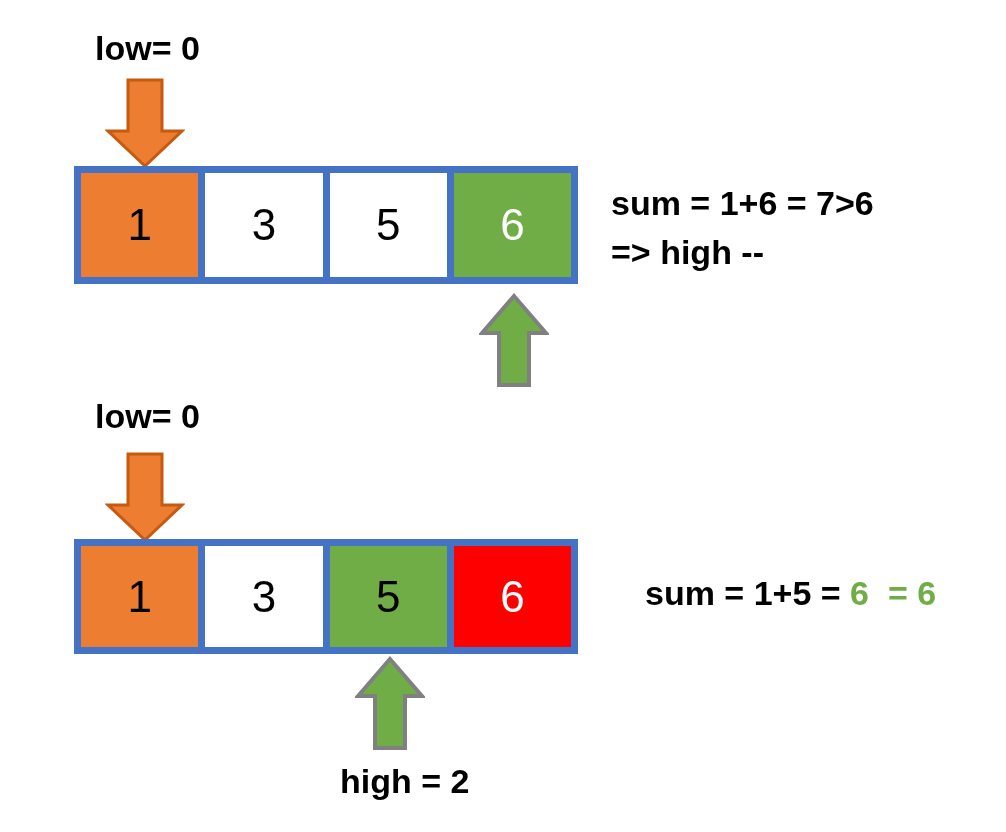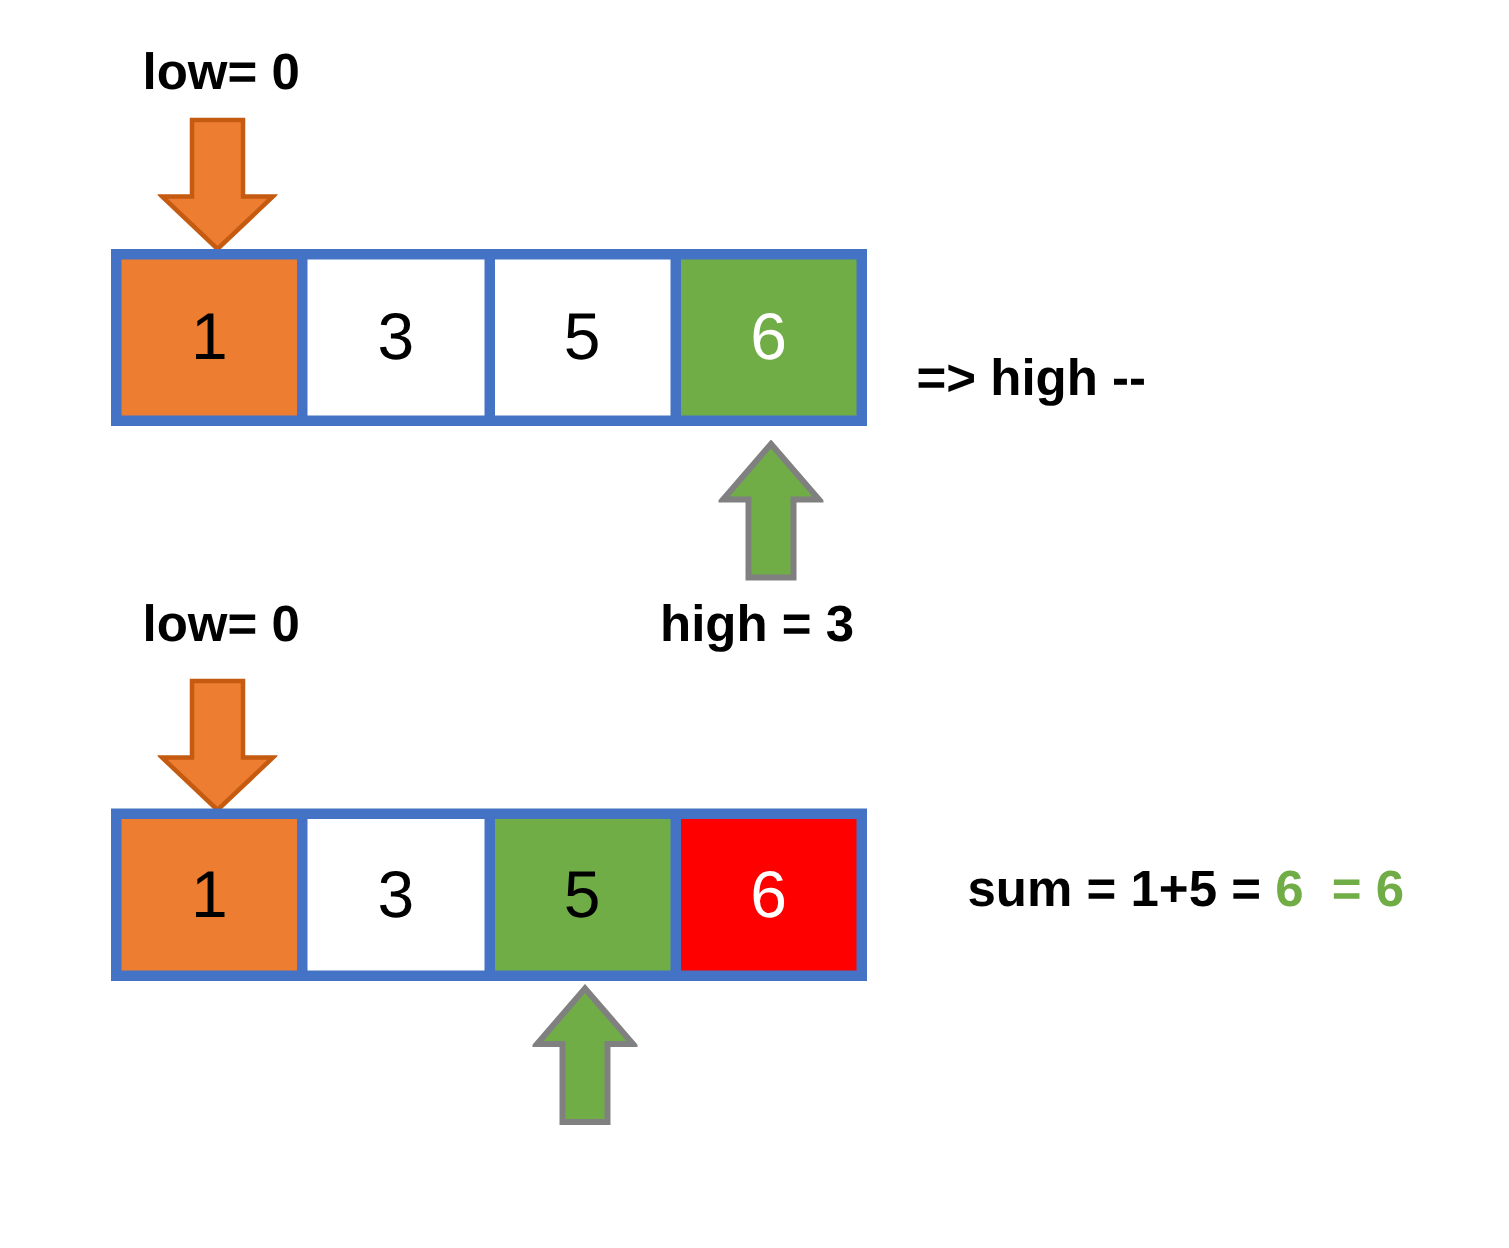--- a/index.html
+++ b/index.html
@@ -101,29 +101,29 @@
     </svg>
   </div>
 
   <div class="array" style="left:74px; top:150px; width:504px; height:118px;">
     <div class="cell orange">1</div>
     <div class="cell white">3</div>
     <div class="cell white">5</div>
     <div class="cell green">6</div>
   </div>
 
+  <div class="note" style="left:611px; top:166px;">sum = 1+6 = 7&gt;6</div>
   <div class="note" style="left:611px; top:215px;text-align:center;">=&gt; high --</div>
 
   <div class="arrow" style="left:479px; top:277px; width:70px; height:95px;">
     <svg width="70" height="95" viewBox="0 0 70 95">
       <polygon points="35,3 67,40 50,40 50,92 20,92 20,40 3,40" fill="#70AD47" stroke="#808080" stroke-width="4"></polygon>
     </svg>
   </div>
 
-  <div class="label" style="left:440px; top:380px;">high = 3</div>
 
 
   <div class="label" style="left:95px; top:380px;">low= 0</div>
 
   <div class="arrow" style="left:105px; top:436px; width:80px; height:90px;">
     <svg width="80" height="90" viewBox="0 0 80 90">
       <polygon points="23,2 57,2 57,53 77,53 40,88 3,53 23,53" fill="#ED7D31" stroke="#C55A11" stroke-width="3"></polygon>
     </svg>
   </div>
 
@@ -135,14 +135,15 @@
   </div>
 
   <div class="note" style="left:611px; top:556px;margin-left:34px;"><span>sum = 1+5 = </span><span class="green-text">6  = 6</span></div>
 
   <div class="arrow" style="left:355px; top:640px; width:70px; height:95px;">
     <svg width="70" height="95" viewBox="0 0 70 95">
       <polygon points="35,3 67,40 50,40 50,92 20,92 20,40 3,40" fill="#70AD47" stroke="#808080" stroke-width="4"></polygon>
     </svg>
   </div>
 
+  <div class="label" style="left:340px; top:745px;">high = 2</div>
 
 </div>
 
 </body></html>

